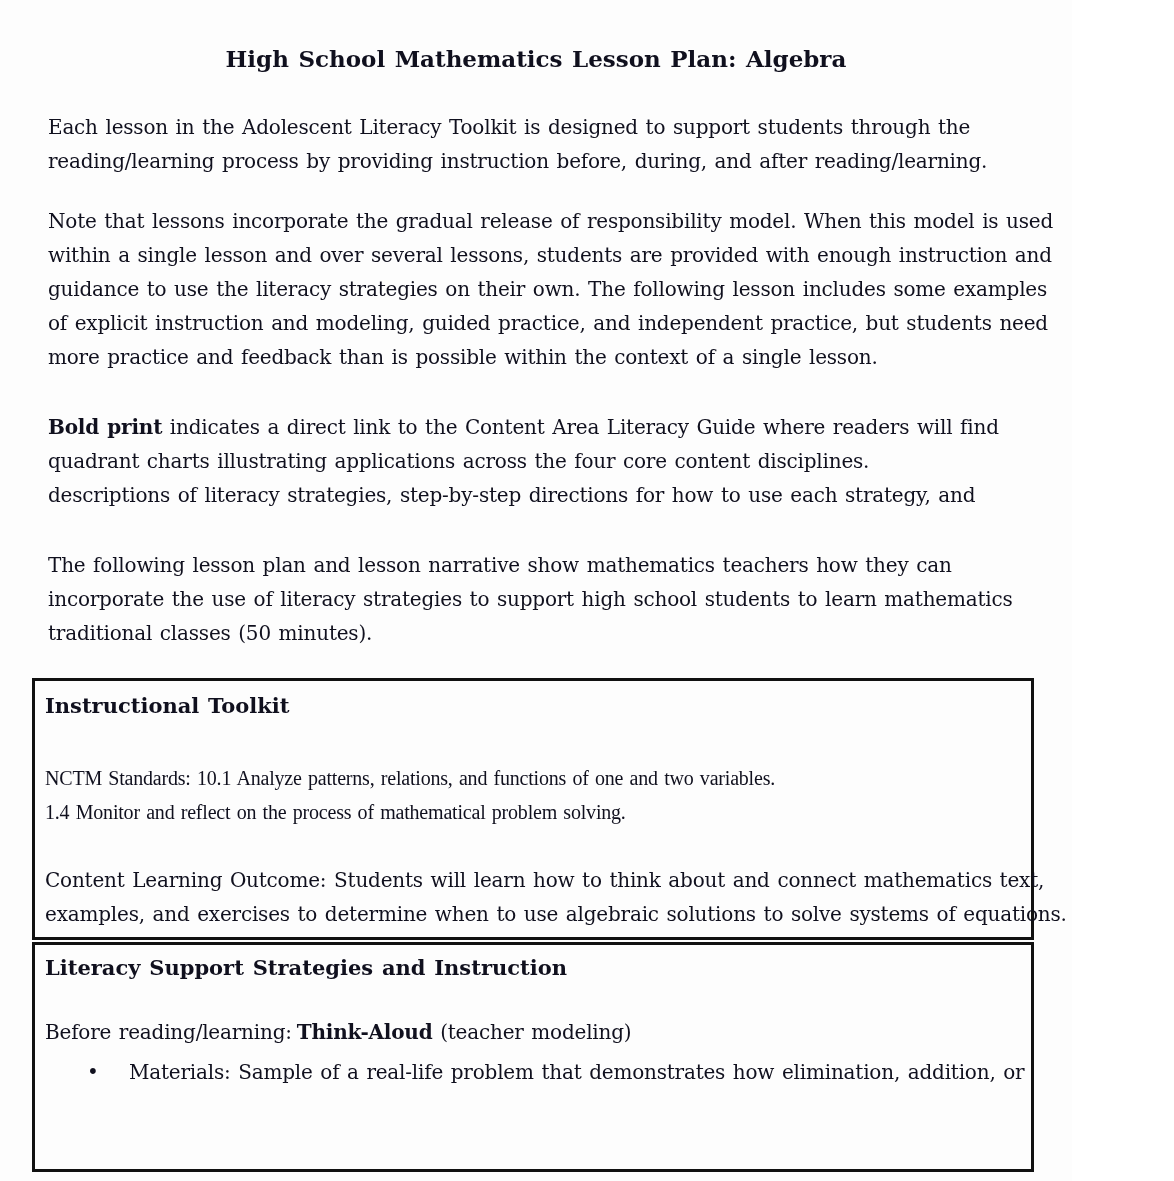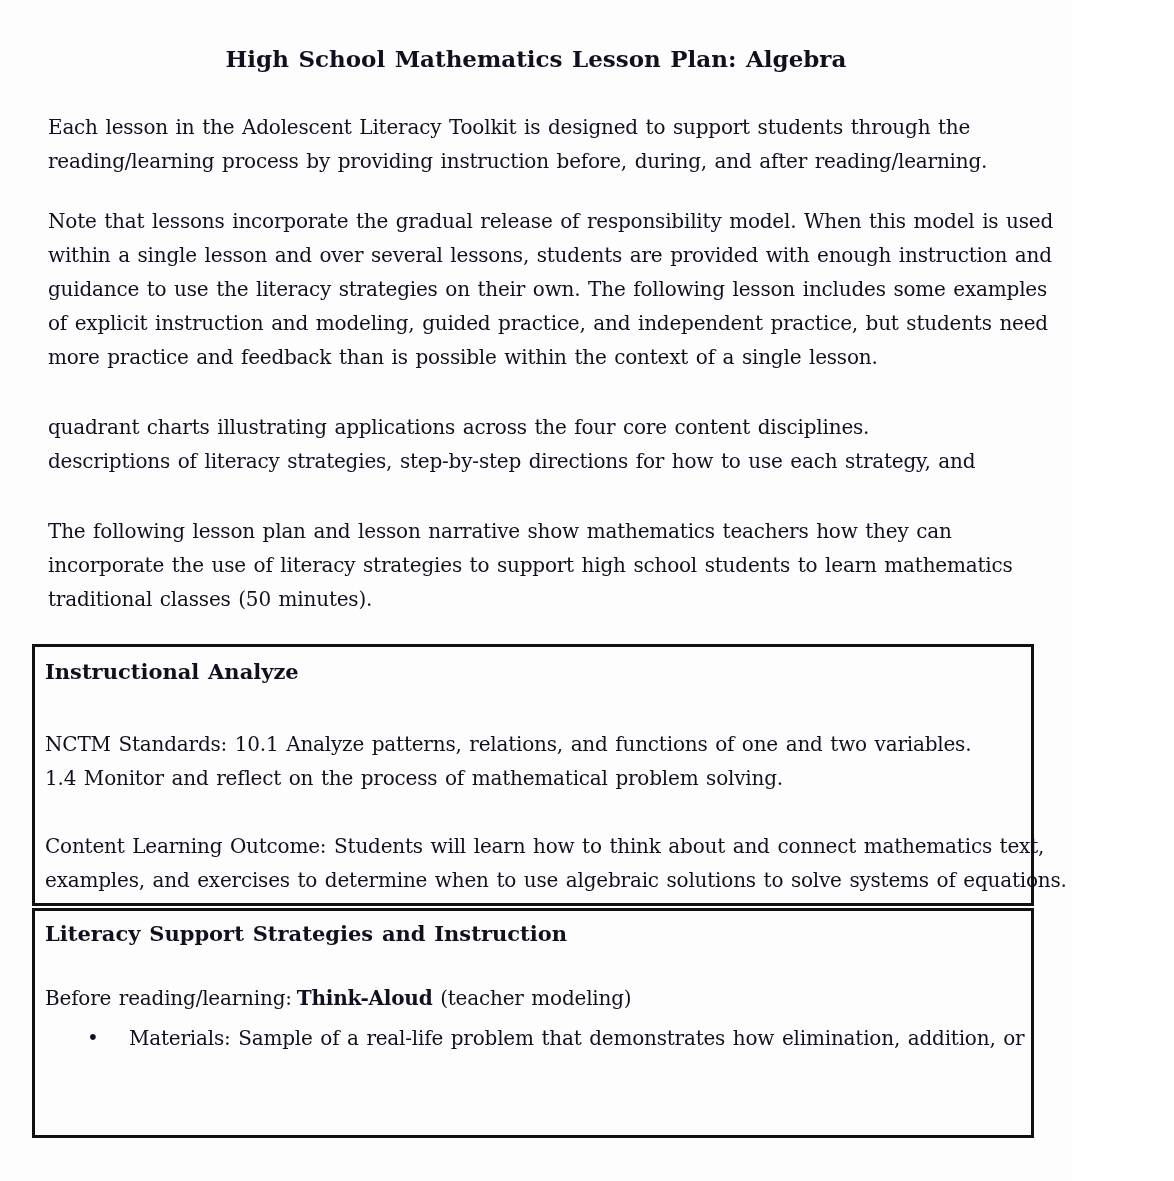--- a/index.html
+++ b/index.html
@@ -45,21 +45,21 @@
   }
   .section-box.first { margin-top: 28px; }
   .section-box.second { margin-top: 2px; min-height: 230px; padding-top: 8px; }
   .box-heading {
     font-size: 21px;
     font-weight: 700;
     line-height: 30px;
     letter-spacing: 0;
   }
   .box-para { margin-top: 34px; }
-  .box-para.std { margin-top: 40px; }
+  .box-para.std { margin-top: 40px; font-family: Liberation Serif, serif; }
   .box-para .line { line-height: 34px; }
   .before-line { margin-top: 32px; line-height: 34px; white-space: nowrap; }
   .think-aloud { margin-left: 5px; }
   .bullet-item {
     display: flex;
     margin-top: 6px;
   }
   .bullet-marker {
     width: 42px;
     margin-left: 42px;
@@ -82,32 +82,33 @@
 
   <div class="para">
     <div class="line">Note that lessons incorporate the gradual release of responsibility model. When this model is used</div>
     <div class="line">within a single lesson and over several lessons, students are provided with enough instruction and</div>
     <div class="line">guidance to use the literacy strategies on their own. The following lesson includes some examples</div>
     <div class="line">of explicit instruction and modeling, guided practice, and independent practice, but students need</div>
     <div class="line">more practice and feedback than is possible within the context of a single lesson.</div>
   </div>
 
   <div class="para gap-lg">
+    <div class="line"><span class="b">Bold print</span><span> indicates a direct link to the Content Area Literacy Guide where readers will find</span></div>
     <div class="line">quadrant charts illustrating applications across the four core content disciplines.</div>
     <div class="line">descriptions of literacy strategies, step-by-step directions for how to use each strategy, and</div>
   </div>
 
   <div class="para gap-lg">
     <div class="line">The following lesson plan and lesson narrative show mathematics teachers how they can</div>
     <div class="line">incorporate the use of literacy strategies to support high school students to learn mathematics</div>
     <div class="line">traditional classes (50 minutes).</div>
   </div>
 
   <div class="section-box first">
-    <div class="box-heading">Instructional Analyze</div>
+    <div class="box-heading">Instructional Toolkit</div>
     <div class="box-para std">
       <div class="line">NCTM Standards:  10.1 Analyze patterns, relations, and functions of one and two variables.</div>
       <div class="line">1.4 Monitor and reflect on the process of mathematical problem solving.</div>
     </div>
     <div class="box-para">
       <div class="line">Content Learning Outcome: Students will learn how to think about and connect mathematics text,</div>
       <div class="line">examples, and exercises to determine when to use algebraic solutions to solve systems of equations.</div>
     </div>
   </div>
 

